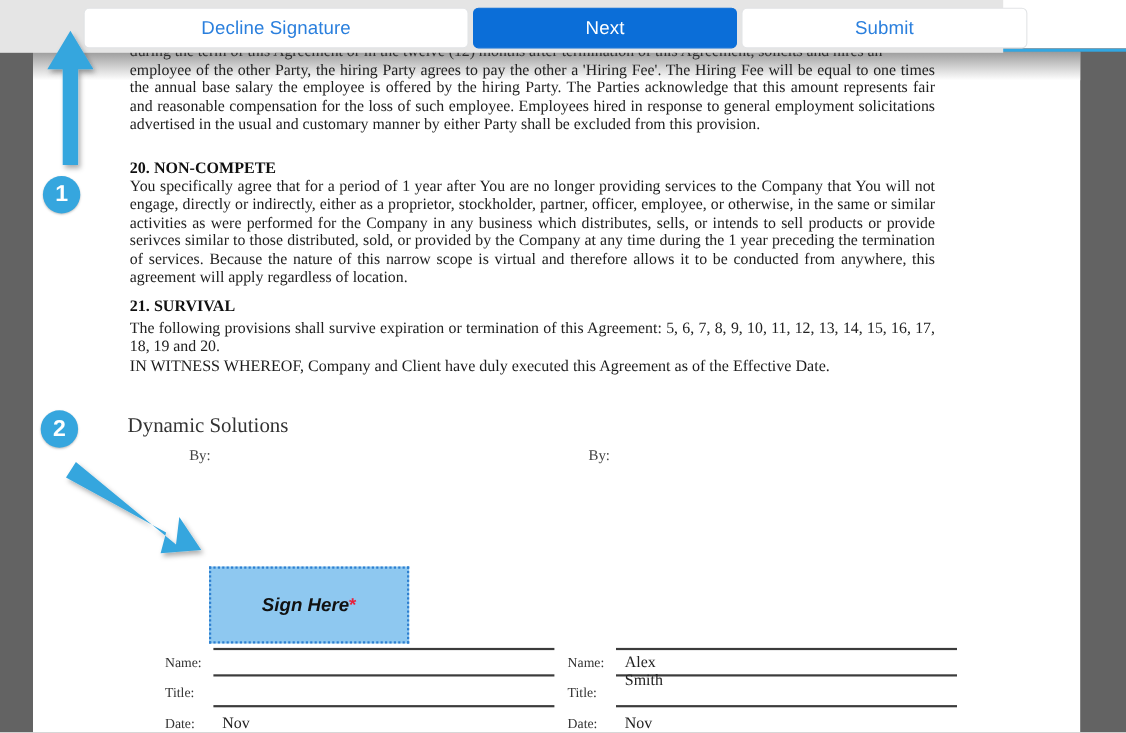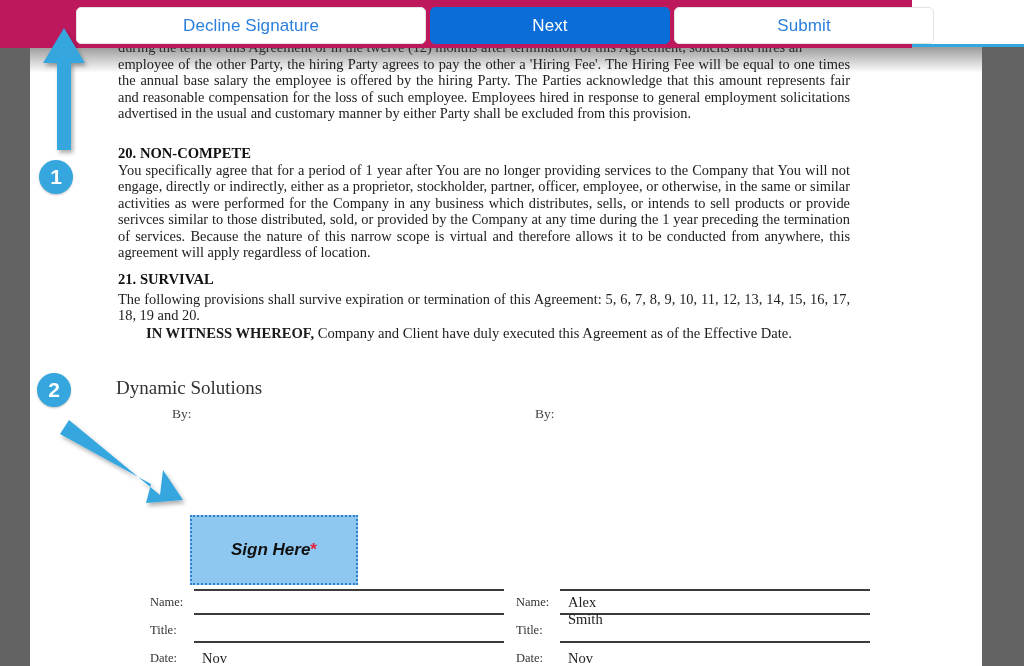--- a/index.html
+++ b/index.html
@@ -14,21 +14,21 @@
     font-family: "Liberation Sans", sans-serif;
     position: relative;
   }
 
   
   #action-bar {
     position: absolute;
     left: 0; top: 0;
     width: 912px;
     height: 48px;
-    background: #be185d;
+    background: #e5e5e5;
     z-index: 30;
   }
   .act-btn {
     position: absolute;
     top: 7px;
     height: 37px;
     border-radius: 5px;
     font-size: 17px;
     font-family: "Liberation Sans", sans-serif;
     display: flex;
@@ -106,21 +106,21 @@
   .sec-head {
     font-size: 14.6px;
     font-weight: bold;
     line-height: 17px;
     color: #111111;
   }
   .witness {
     font-size: 14.6px;
     line-height: 17px;
   }
-  .witness b { font-weight: bold; margin-left: 28px; }
+  .witness b { font-weight: normal; }
 
   #clip-line {
     position: absolute;
     left: 118px;
     top: 0px;
     width: 732px;
     height: 11px;
     overflow: hidden;
     z-index: 4;
   }
@@ -154,21 +154,21 @@
     z-index: 4;
     margin-left: 46px;
   }
   #by-left  { left: 126px; top: 362px; }
   #by-right { left: 489px; top: 362px; }
 
   #sign-here-box {
     position: absolute;
     left: 190px;
     top: 471px;
-    width: 168px;
+    width: 182px;
     height: 70px;
     background: #8ec8f0;
     border: 2px dotted #2d7fd0;
     box-sizing: border-box;
     display: flex;
     align-items: center;
     justify-content: center;
     cursor: pointer;
     z-index: 8;
   }

